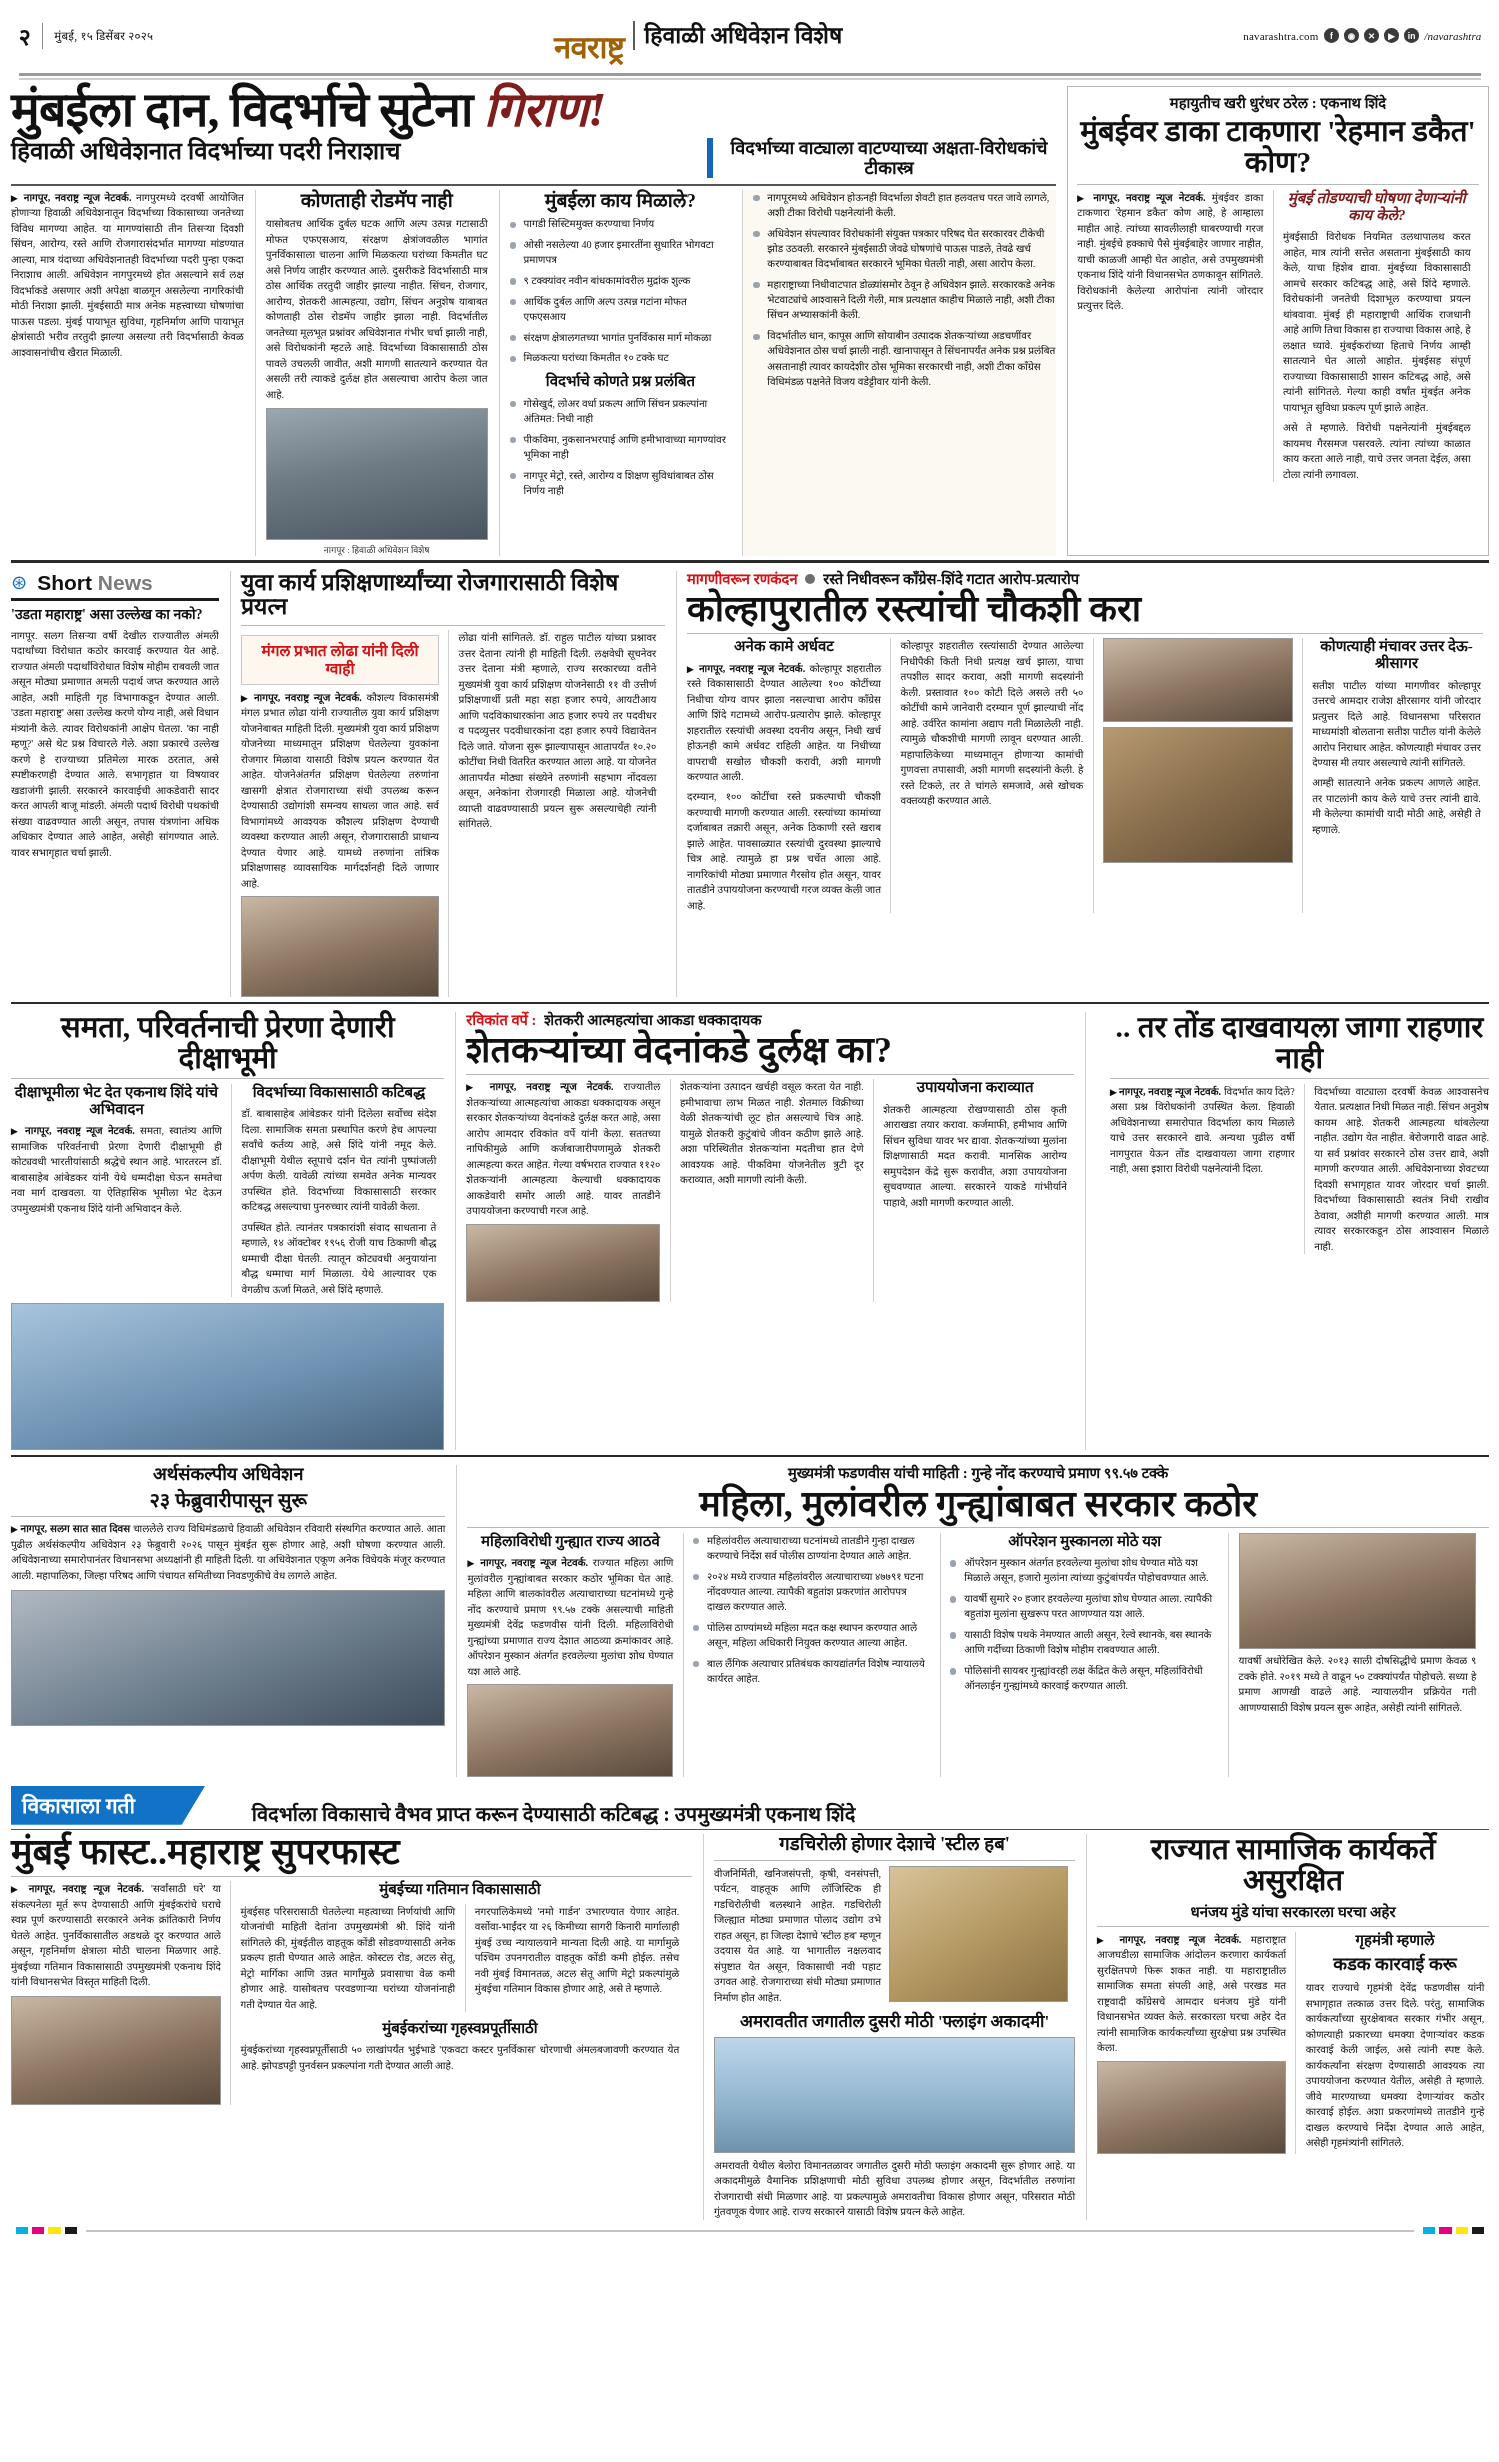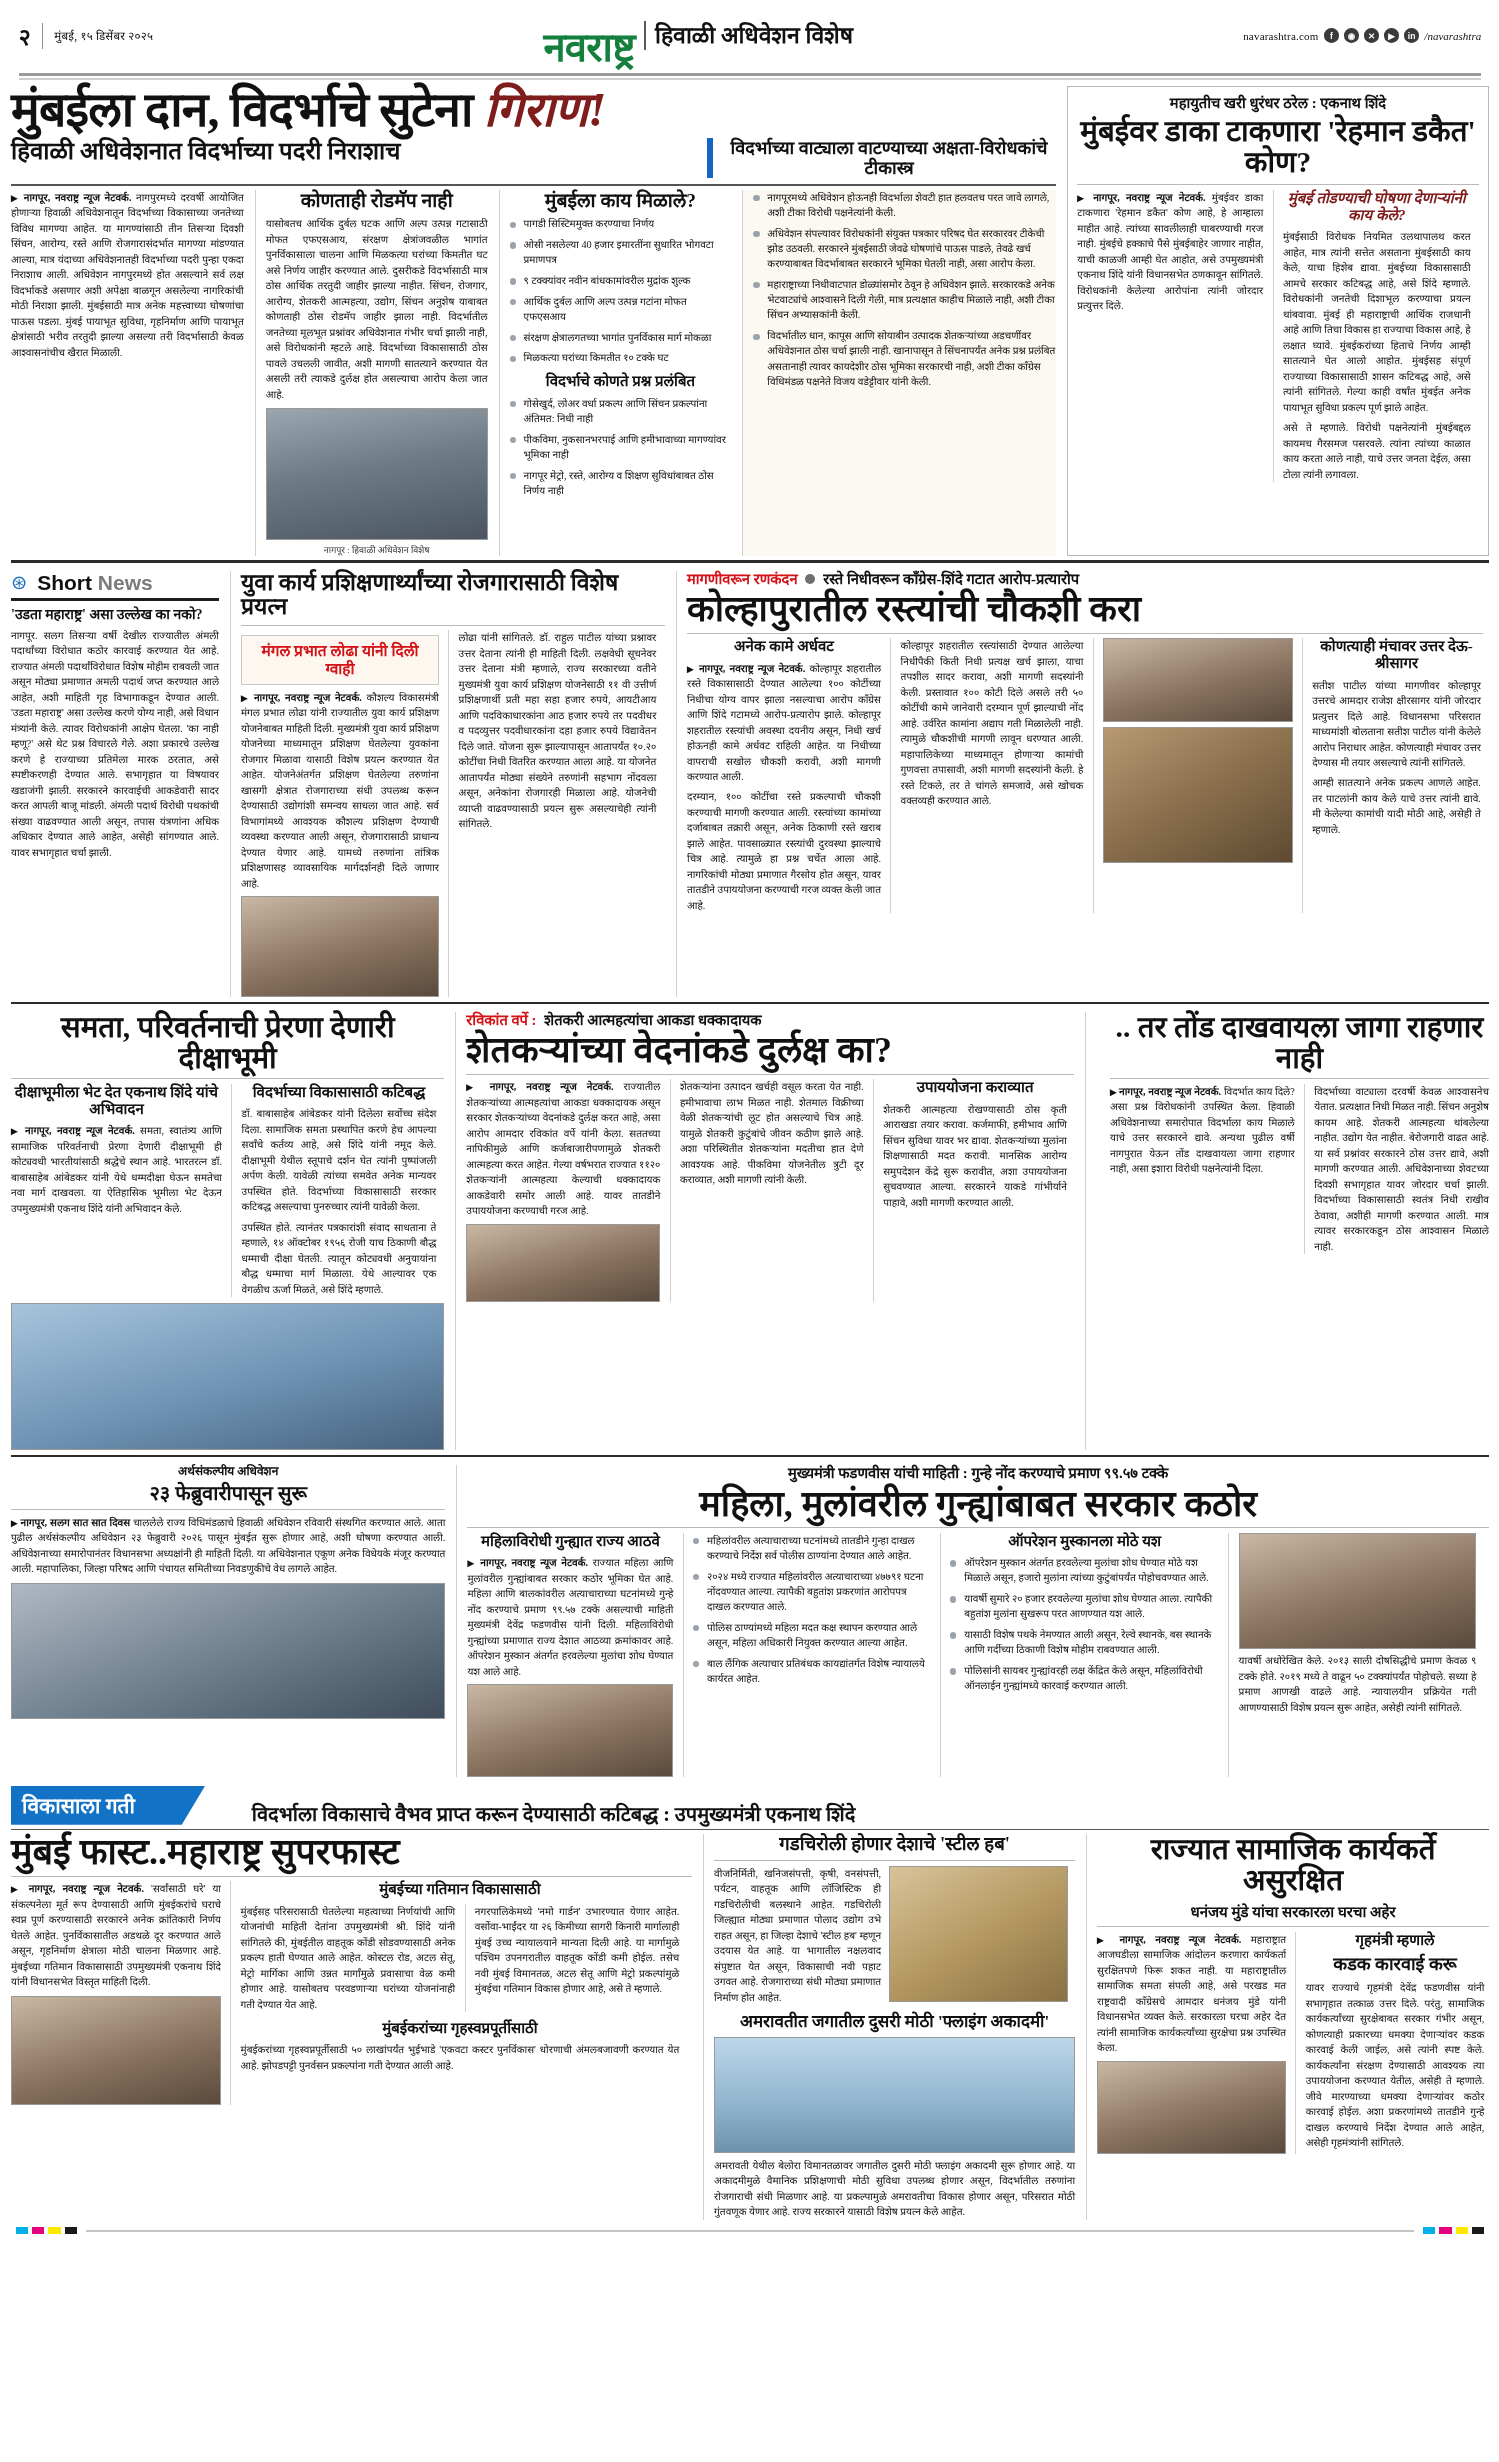--- a/index.html
+++ b/index.html
@@ -18,21 +18,21 @@
   .masthead {
     height: 71px; display: flex; align-items: center; justify-content: space-between;
     padding: 0 7.8px;
   }
   .mh-left { display: flex; align-items: center; gap: 11px; }
   .mh-pageno { font-size: 23px; font-weight: bold; font-family: "Liberation Serif", serif; }
   .mh-vline { width: 1.6px; height: 26px; background: #8d8d8d; }
   .mh-date { font-size: 11.6px; letter-spacing: 0.2px; }
   .mh-center { display: flex; align-items: center; gap: 9.3px; }
   .mh-logo {
-    color: #15803d; font-size: 40px; font-weight: bold; letter-spacing: -0.8px;
+    color: #a16207; font-size: 31px; font-weight: bold; letter-spacing: -0.8px;
     font-family: "Liberation Serif", serif; line-height: 1; margin-top: 24px;
   }
   .mh-sep { width: 1.6px; height: 29.5px; background: #5a5a5a; }
   .mh-tag { font-size: 23px; font-weight: bold; line-height: 1; }
   .mh-right { display: flex; align-items: center; gap: 5.4px; font-size: 11px; }
   .mh-right .site { letter-spacing: 0.2px; }
   .soc {
     width: 14.7px; height: 14.7px; border-radius: 50%; background: #3a3a3a; color: #fff;
     font-size: 8.5px; display: inline-flex; align-items: center; justify-content: center;
     font-family: "Liberation Sans", sans-serif; font-weight: bold;
@@ -418,21 +418,21 @@
         </div>
       </div>
     </div>
   </div>
 
   <div class="hr1"></div>
 
   <div class="sec4">
 
     <div class="s4-a">
-      <div class="ch" style="font-size:12px">अर्थसंकल्पीय अधिवेशन</div>
+      <div class="ch" style="font-size:18px">अर्थसंकल्पीय अधिवेशन</div>
       <div class="ch" style="font-size:20px;margin-top:-1.6px">२३ फेब्रुवारीपासून सुरू</div>
       <div class="hrlight"></div>
       <p class="body-txt">
         <span class="byline tri">▶ </span><span class="byline">नागपूर, सलग सात सात दिवस</span>
         <span>चाललेले राज्य विधिमंडळाचे हिवाळी अधिवेशन रविवारी संस्थगित करण्यात आले. आता पुढील अर्थसंकल्पीय अधिवेशन २३ फेब्रुवारी २०२६ पासून मुंबईत सुरू होणार आहे, अशी घोषणा करण्यात आली. अधिवेशनाच्या समारोपानंतर विधानसभा अध्यक्षांनी ही माहिती दिली. या अधिवेशनात एकूण अनेक विधेयके मंजूर करण्यात आली. महापालिका, जिल्हा परिषद आणि पंचायत समितीच्या निवडणुकीचे वेध लागले आहेत.</span>
       </p>
       <div class="photo crowd" style="height:136px;margin-top:6.2px"></div>
     </div>
 
     <div class="s4-b">

